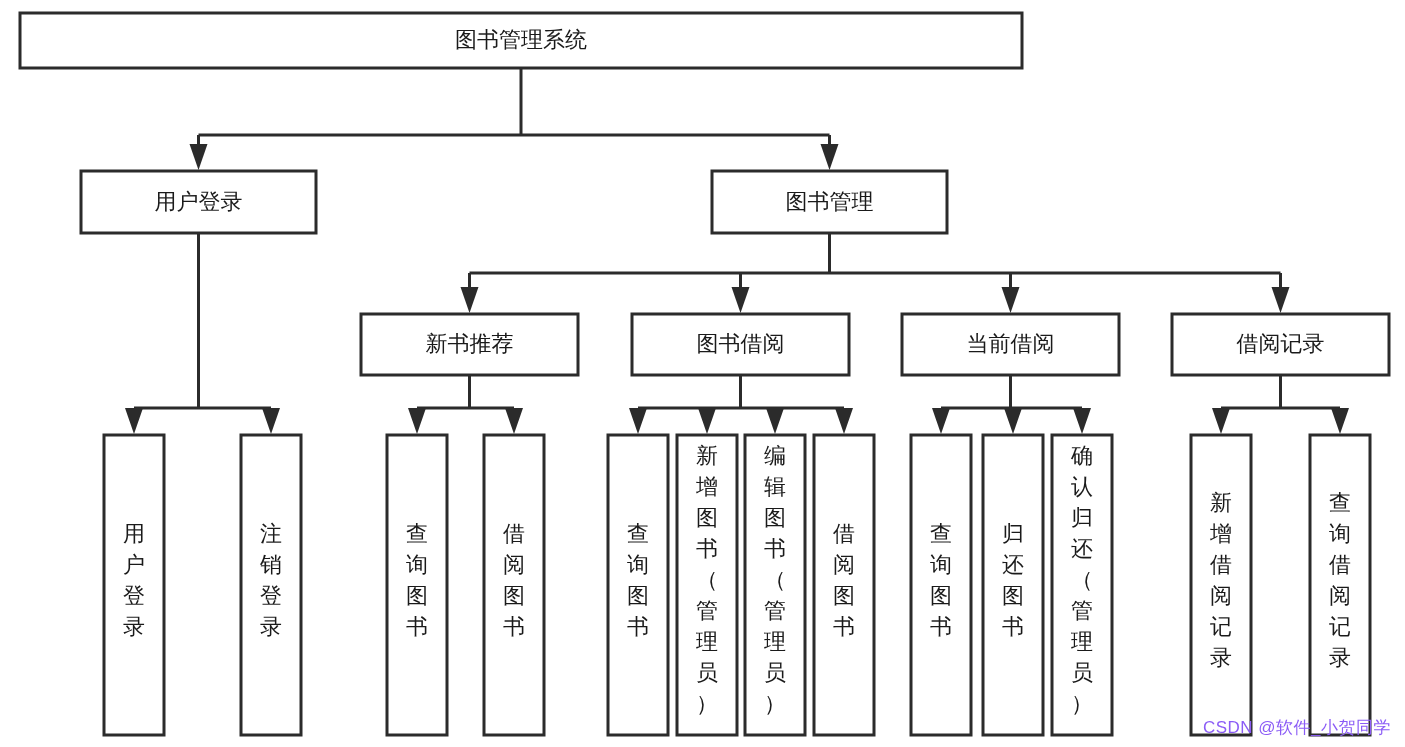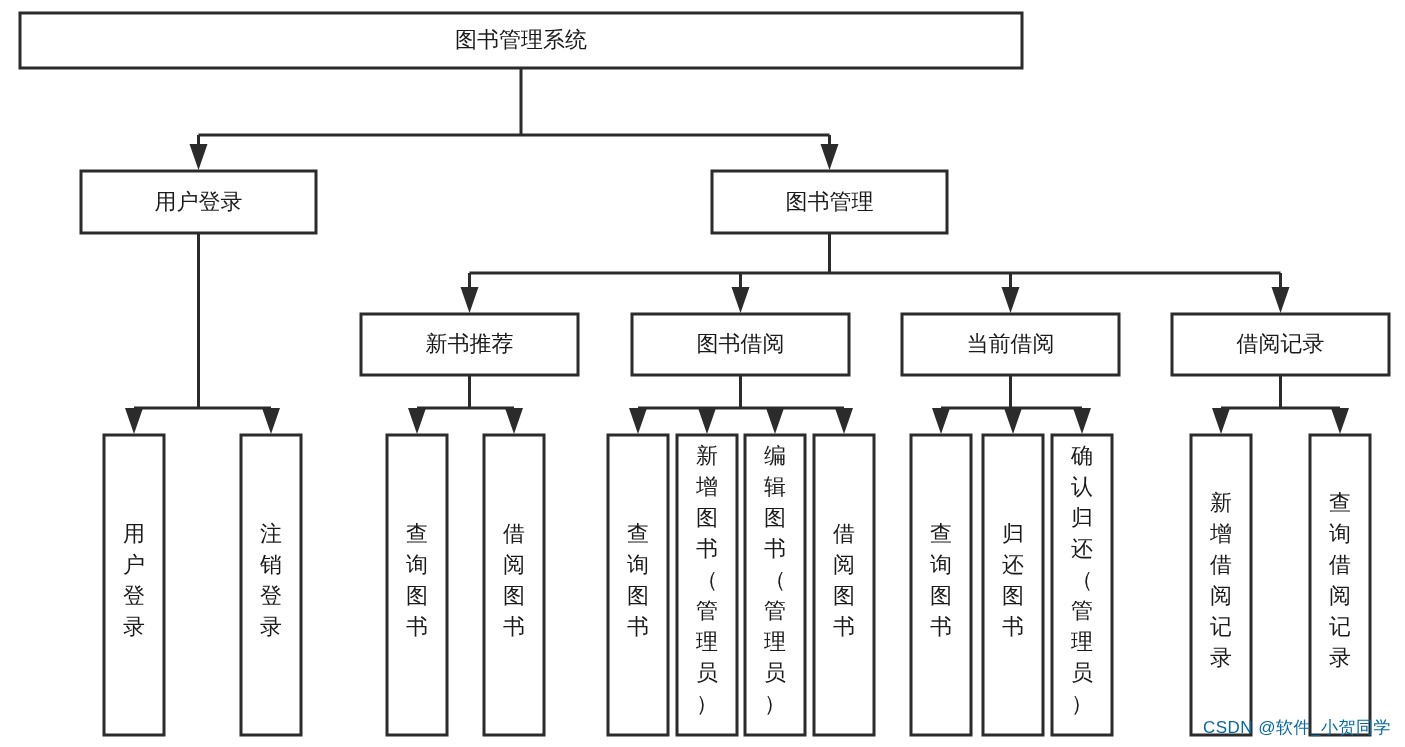--- a/index.html
+++ b/index.html
@@ -55,21 +55,21 @@
     font-family: "Liberation Sans", "DejaVu Sans", sans-serif;
     font-size: 22px;
     text-anchor: middle;
   }
   .watermark {
     position: absolute;
     right: 14px;
     bottom: 8px;
     font-family: "Liberation Sans", "DejaVu Sans", sans-serif;
     font-size: 17px;
-    color: #0369a1;
+    color: #8b5cf6;
     letter-spacing: 0.5px;
     white-space: nowrap;
     user-select: none;
   }
 </style>
 </head>
 <body>
 
 <div id="diagram-root">
   <svg class="diagram-svg" viewBox="0 0 1405 747">

